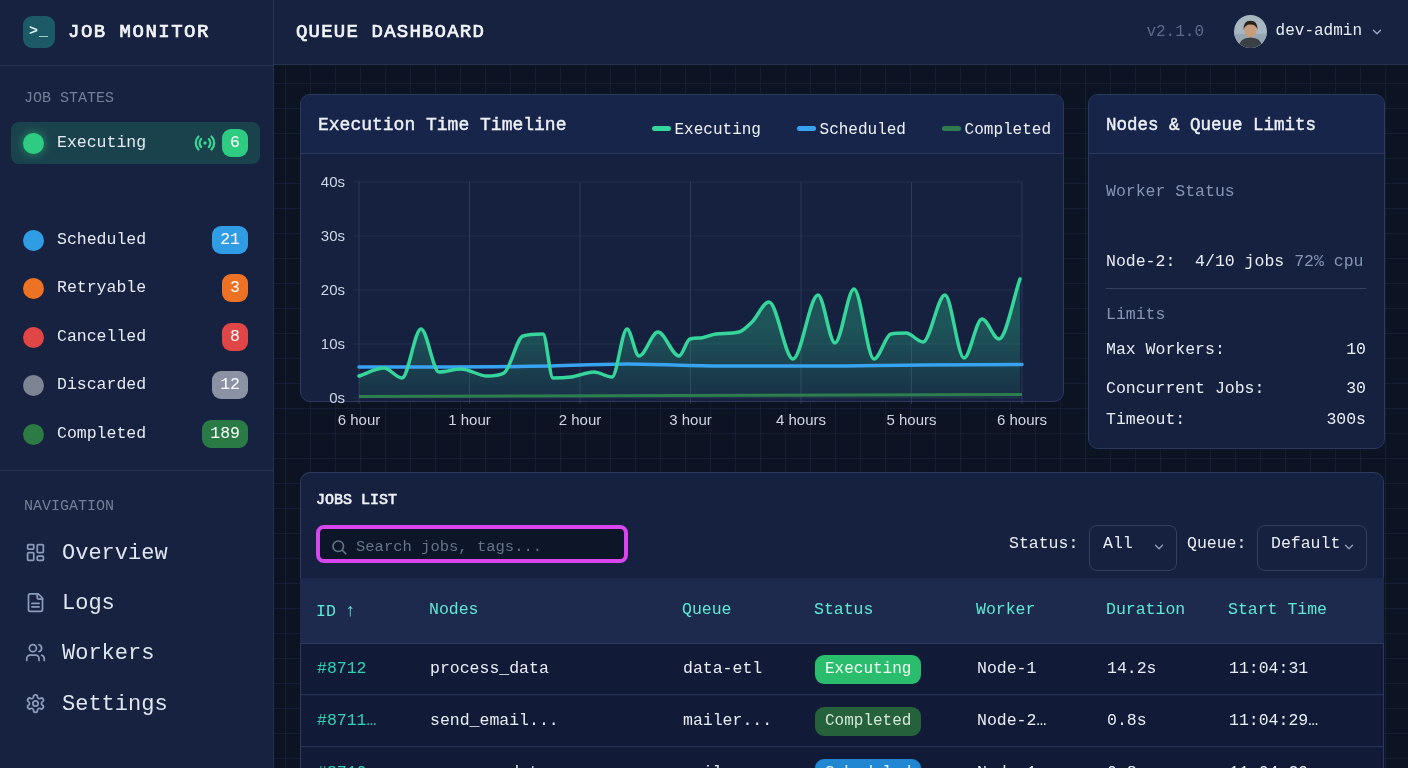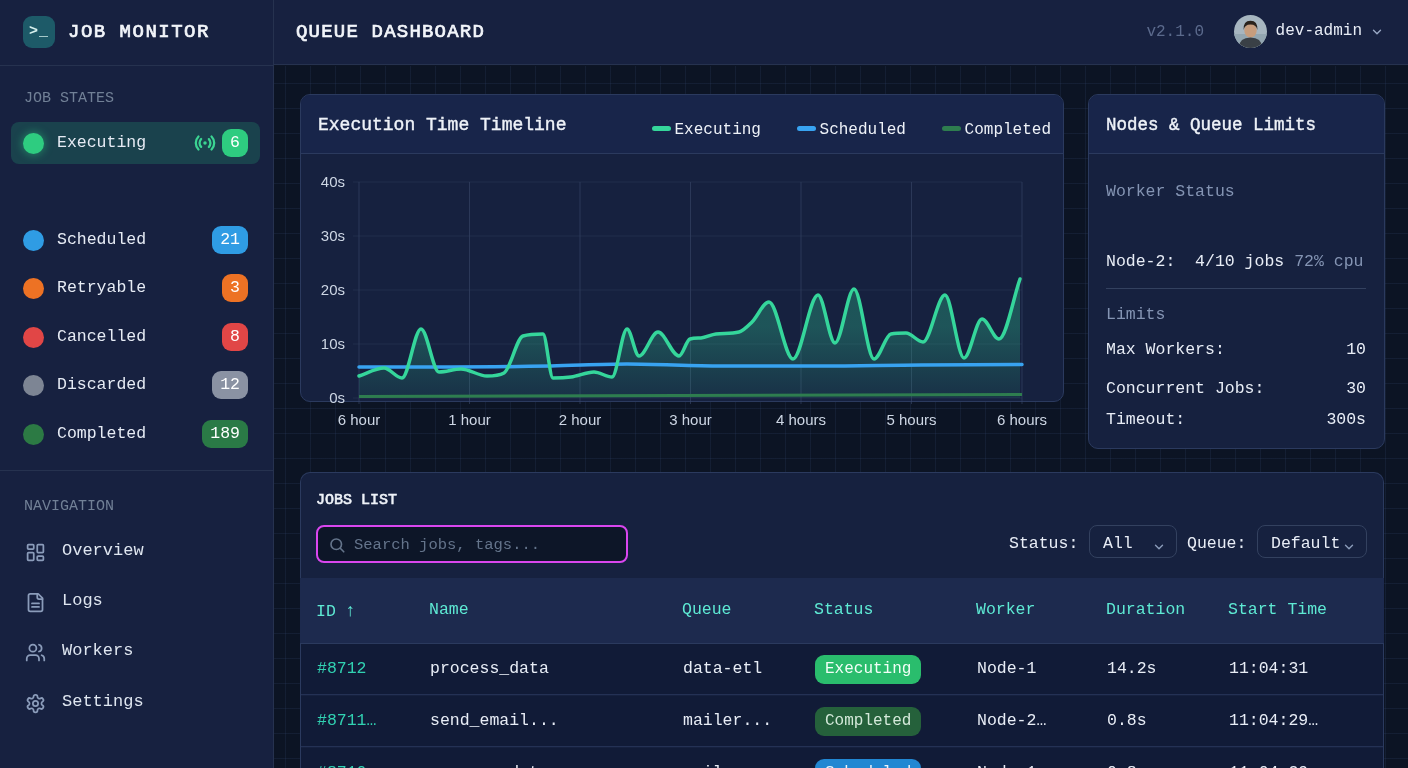--- a/index.html
+++ b/index.html
@@ -16,21 +16,21 @@
 .logo-text { position:absolute; left:68px; top:21px; font-size:19px; font-weight:400; -webkit-text-stroke:0.7px #f2f5fa; letter-spacing:1.5px; color:#f2f5fa; }
 .side-label { position:absolute; left:24px; color:#718096; font-size:15px; letter-spacing:0; font-weight:400; }
 .state-row { position:absolute; left:11px; width:249px; height:42px; border-radius:8px; }
 .state-row.active { background:#1a424d; }
 .dot { position:absolute; left:12px; top:10.5px; width:21px; height:21px; border-radius:50%; }
 .state-row.active .dot { box-shadow:0 0 8px 1px rgba(46,204,128,0.45); }
 .state-name { position:absolute; left:46px; top:11px; font-size:16.5px; color:#e6ebf4; }
 .badge { position:absolute; right:12px; top:7px; height:28px; border-radius:9px; font-size:16.5px; line-height:28px; padding:0 8px; font-weight:400; }
 .nav-row { position:absolute; left:24px; width:230px; height:30px; }
 .nav-row svg { position:absolute; left:1px; top:4px; color:#8b9cba; }
-.nav-row .nv { position:absolute; left:38px; top:3px; font-size:17px; color:#dfe6f0; }
+.nav-row .nv { position:absolute; left:38px; top:3px; font-size:22px; color:#dfe6f0; }
 
 
 .page-title { position:absolute; left:22px; top:21px; font-size:19px; font-weight:400; -webkit-text-stroke:0.7px #f2f5fa; letter-spacing:1.2px; color:#f2f5fa; }
 .version { position:absolute; right:204px; top:23px; font-size:16px; color:#5b6a8c; }
 .avatar { position:absolute; right:141px; top:15px; width:33px; height:33px; border-radius:50%; overflow:hidden; }
 .username { position:absolute; right:46px; top:22px; font-size:16px; color:#e8edf6; }
 .chev { position:absolute; right:24px; top:25px; color:#9aa8c4; }
 
 
 .card { position:absolute; background:#16213f; border:1px solid #2b3a5e; border-radius:10px; }
@@ -47,25 +47,25 @@
 .legend b:last-child { margin-right:0; }
 
 
 .nc-line { position:absolute; left:17px; right:18px; font-size:16.5px; }
 .nc-gray { color:#8494b3; }
 .nc-right { float:right; }
 .nc-divider { position:absolute; left:17px; right:18px; border-top:1px solid #33415f; }
 
 
 .jobs-title { position:absolute; left:316px; top:492px; font-size:15px; font-weight:400; -webkit-text-stroke:0.6px #eef2f8; letter-spacing:0; color:#eef2f8; }
-.search-box { position:absolute; left:316px; top:525px; width:312px; height:38px; background:#0d1628; border:2px solid #d946ef; border-radius:8px; }
+.search-box { position:absolute; left:316px; top:525px; width:312px; height:38px; background:#0d1628; border:4px solid #d946ef; border-radius:8px; }
 .search-box .ph { position:absolute; left:36px; top:9px; font-size:15.5px; color:#64748b; }
 .search-box svg { position:absolute; left:10px; top:9px; color:#64748b; }
 .filter-label { position:absolute; top:534px; font-size:16.5px; color:#e8edf6; }
-.select { position:absolute; top:525px; height:33px; background:#16213f; border:1px solid #33415f; border-radius:8px; font-size:16.5px; color:#e8edf6; }
+.select { position:absolute; top:525px; height:46px; background:#16213f; border:1px solid #33415f; border-radius:8px; font-size:16.5px; color:#e8edf6; }
 .select .sv { position:absolute; left:13px; top:8px; }
 .select svg { position:absolute; right:10px; top:14px; color:#8b9cba; }
 
 .thead { position:absolute; left:300px; top:578px; width:1084px; height:66px; background:#1d2a4e; border-bottom:1px solid #2b3a5e; }
 .th { position:absolute; top:22px; font-size:16.5px; color:#5eead4; }
 .trow { position:absolute; left:301px; width:1082px; height:51px; border-bottom:1px solid #243154; background:#111b37;font-family:Liberation Mono, monospace; }
 .td { position:absolute; top:15px; font-size:16.5px; color:#e8edf6; }
 .td.id { color:#31d2b2; }
 .sbadge { position:absolute; top:11px; height:29px; line-height:29px; border-radius:9px; padding:0 10px; font-size:16px; }
 
@@ -264,21 +264,21 @@
 <div class="filter-label" style="left:1187px;">Queue:</div>
 <div class="select" style="left:1257px;width:110px;">
     <span class="sv">Default</span>
   <svg width="14" height="14" viewBox="0 0 24 24" fill="none" stroke="currentColor" stroke-width="2.4" stroke-linecap="round" stroke-linejoin="round">
       <path d="m6 9 6 6 6-6"></path>
     </svg>
 </div>
 
 <div class="thead">
   <div class="th c-id">ID <span style="font-family:'Liberation Sans';font-size:18px;">↑</span></div>
-  <div class="th c-name">Name</div>
+  <div class="th c-name">Nodes</div>
   <div class="th c-queue">Queue</div>
   <div class="th c-status">Status</div>
   <div class="th c-worker">Worker</div>
   <div class="th c-dur">Duration</div>
   <div class="th c-start">Start Time</div>
 </div>
 <div class="trow" style="top:644px;">
   <div class="td id c-id">#8712</div>
   <div class="td c-name">process_data</div>
   <div class="td c-queue">data-etl</div>

